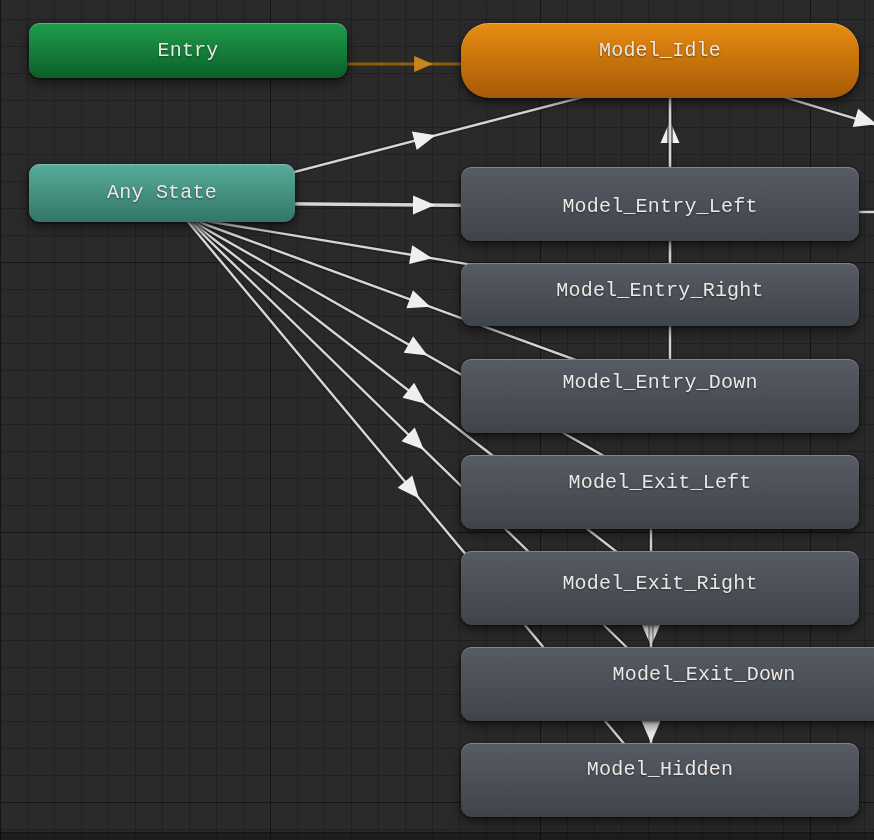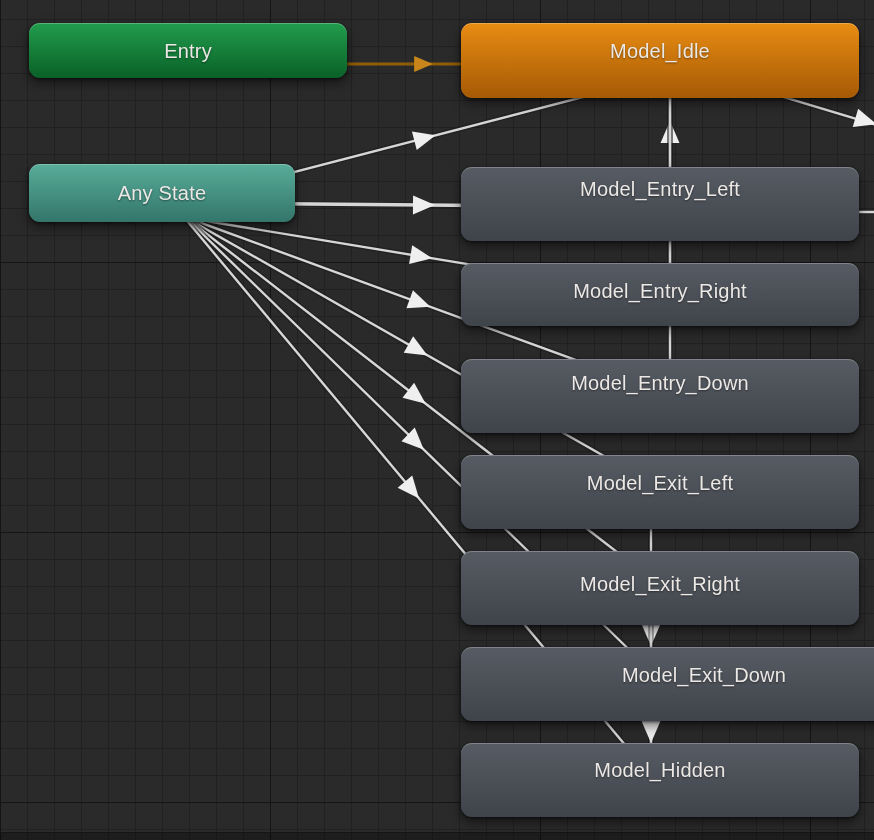--- a/index.html
+++ b/index.html
@@ -20,20 +20,21 @@
     content:"";position:absolute;left:0;right:0;bottom:0;height:7px;
     background:rgba(0,0,0,0.30);pointer-events:none;
   }
   #wires{position:absolute;left:0;top:0;z-index:1;}
   .node{
     position:absolute;z-index:2;
     border-radius:11px;
     box-shadow:0 5px 12px rgba(0,0,0,0.50), 0 1px 3px rgba(0,0,0,0.55), inset 0 1px 0 rgba(255,255,255,0.25);
     display:flex;justify-content:center;align-items:flex-start;
     cursor:default;
+    font-family:Liberation Mono, monospace;
   }
   .node .label{
     color:#ebe8e5;
     font-size:20px;line-height:22px;
     letter-spacing:0.2px;
     text-shadow:0 1px 2px rgba(0,0,0,0.45);
     white-space:nowrap;
     user-select:none;
   }
   .wire-main{stroke-linecap:round;}
@@ -128,25 +129,25 @@
         <line x1="660" y1="212" x2="890" y2="212" stroke="#d6d6d6" stroke-width="2.4" class="wire-main"></line>
         <path d="M11 0 L-11 -9.5 L-11 9.5 Z" transform="translate(775,212) rotate(0)" fill="#efefef"></path>
       </g>
     </svg>
 <div class="node" style="left: 29px; top: 23px; width: 318px; height: 55px; background: linear-gradient(rgb(33, 156, 76), rgb(10, 97, 40));">
       <span class="label" style="margin-top: 17px;">Entry</span>
     </div>
     <div class="node" style="left: 29px; top: 164px; width: 266px; height: 58px; background: linear-gradient(rgb(88, 173, 153), rgb(51, 117, 106));">
       <span class="label" style="margin-top: 18px;">Any State</span>
     </div>
-    <div class="node" style="left: 461px; top: 23px; width: 398px; height: 75px; background: linear-gradient(rgb(232, 140, 18), rgb(166, 90, 6));">
+    <div class="node" style="left: 461px; top: 23px; width: 398px; height: 75px; background: linear-gradient(rgb(232, 140, 18), rgb(166, 90, 6)); border-radius: 28px;">
       <span class="label" style="margin-top: 17px;">Model_Idle</span>
     </div>
     <div class="node" style="left: 461px; top: 167px; width: 398px; height: 74px; background: linear-gradient(rgb(87, 92, 100), rgb(63, 67, 74));">
-      <span class="label" style="margin-top: 11px;">Model_Entry_Left</span>
+      <span class="label" style="margin-top: 29px;">Model_Entry_Left</span>
     </div>
     <div class="node" style="left: 461px; top: 263px; width: 398px; height: 63px; background: linear-gradient(rgb(87, 92, 100), rgb(63, 67, 74));">
       <span class="label" style="margin-top: 17px;">Model_Entry_Right</span>
     </div>
     <div class="node" style="left: 461px; top: 359px; width: 398px; height: 74px; background: linear-gradient(rgb(87, 92, 100), rgb(63, 67, 74));">
       <span class="label" style="margin-top: 13px;">Model_Entry_Down</span>
     </div>
     <div class="node" style="left: 461px; top: 455px; width: 398px; height: 74px; background: linear-gradient(rgb(87, 92, 100), rgb(63, 67, 74));">
       <span class="label" style="margin-top: 17px;">Model_Exit_Left</span>
     </div>

